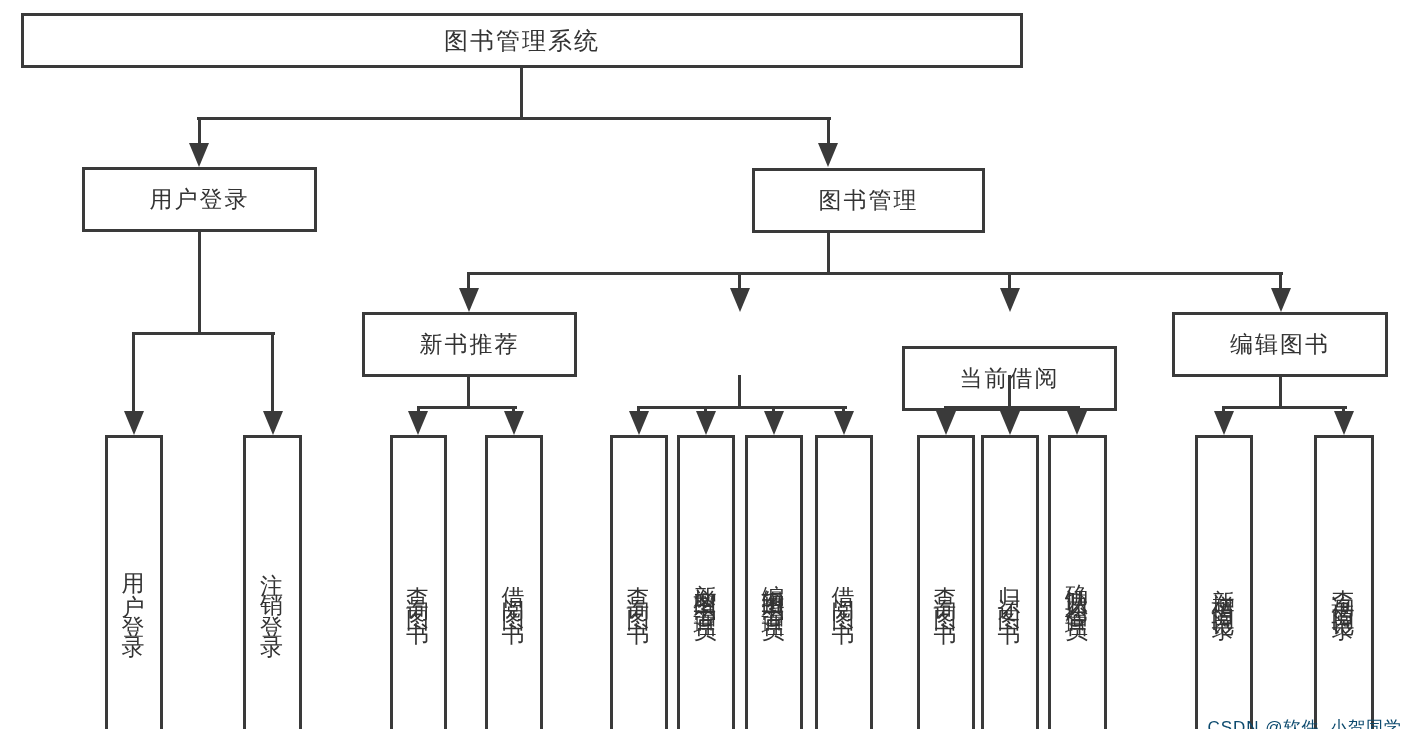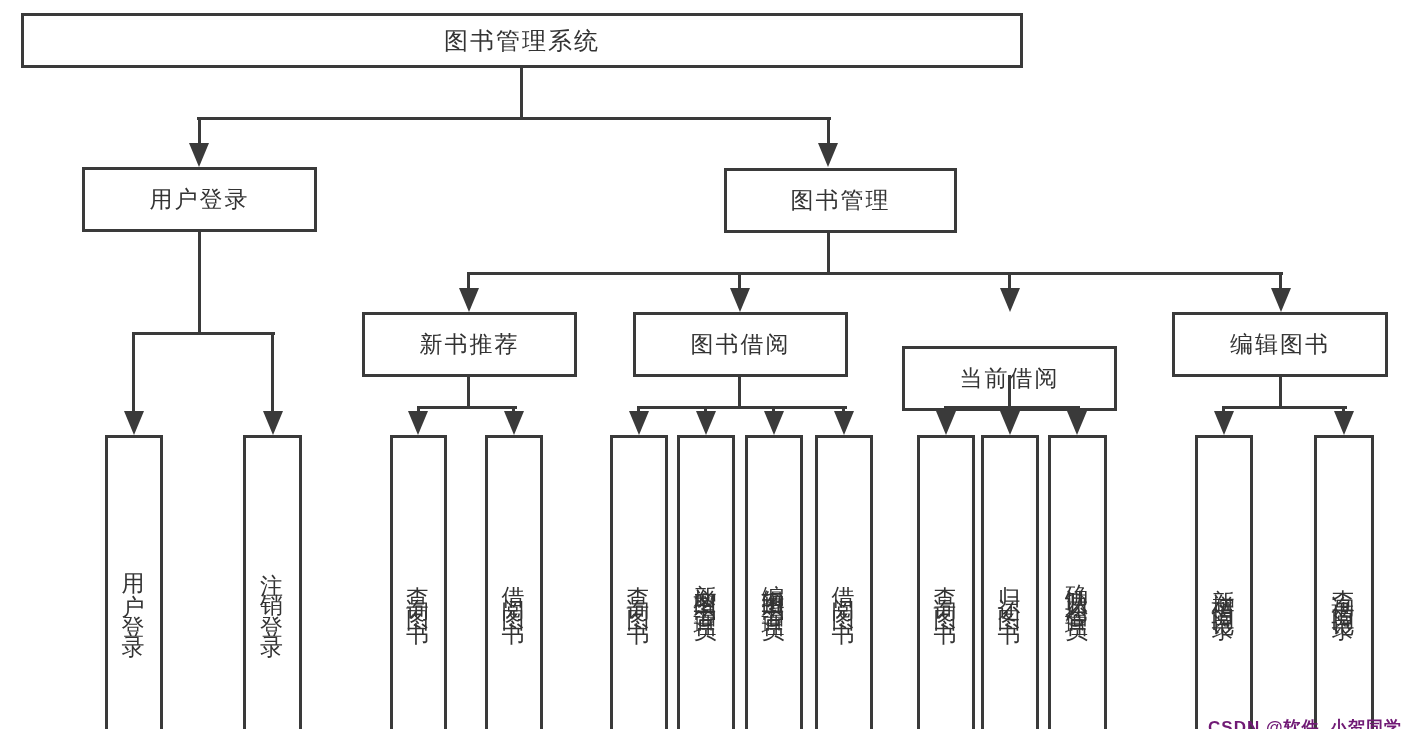--- a/index.html
+++ b/index.html
@@ -44,50 +44,46 @@
     border-top: 24px solid #3a3a3a;
   }
   .watermark {
     position: absolute;
     left: 1130px;
     top: 716px;
     width: 272px;
     text-align: right;
     font-size: 17px;
     letter-spacing: 1px;
-    color: #701a75;
+    color: #0c4a6e;
     white-space: nowrap;
     z-index: 5;
-    font-weight: bold;
   }
 </style>
 </head>
 <body>
 
 <div class="canvas">
 
   <div class="box hbox rootbox" style="left:21px; top:13px; width:1002px; height:55px;">
     <span>图书管理系统</span>
   </div>
 
   <div class="box hbox" style="left:82px; top:167px; width:235px; height:65px;">
     <span>用户登录</span>
   </div>
 
-  <div class="box hbox" style="left:724px; top:168px; width:233px; height:65px;text-align:center;">
+  <div class="box hbox" style="left:752px; top:168px; width:233px; height:65px;text-align:center;">
     <span>图书管理</span>
   </div>
 
   <div class="box hbox" style="left:362px; top:312px; width:215px; height:65px;">
     <span>新书推荐</span>
   </div>
 
-  <div class="box hbox" style="left:633px; top:312px; width:215px; height:65px;">
-    <span>图书借阅</span>
-  </div>
 
   <div class="box hbox" style="left:902px; top:312px; width:215px; height:65px;margin-top:34px;">
     <span>当前借阅</span>
   </div>
 
   <div class="box hbox" style="left:1172px; top:312px; width:216px; height:65px;">
     <span>编辑图书</span>
   </div>
 
   <div class="box leaf ls-xl" style="left:105px; top:435px; width:58px; height:302px;">

